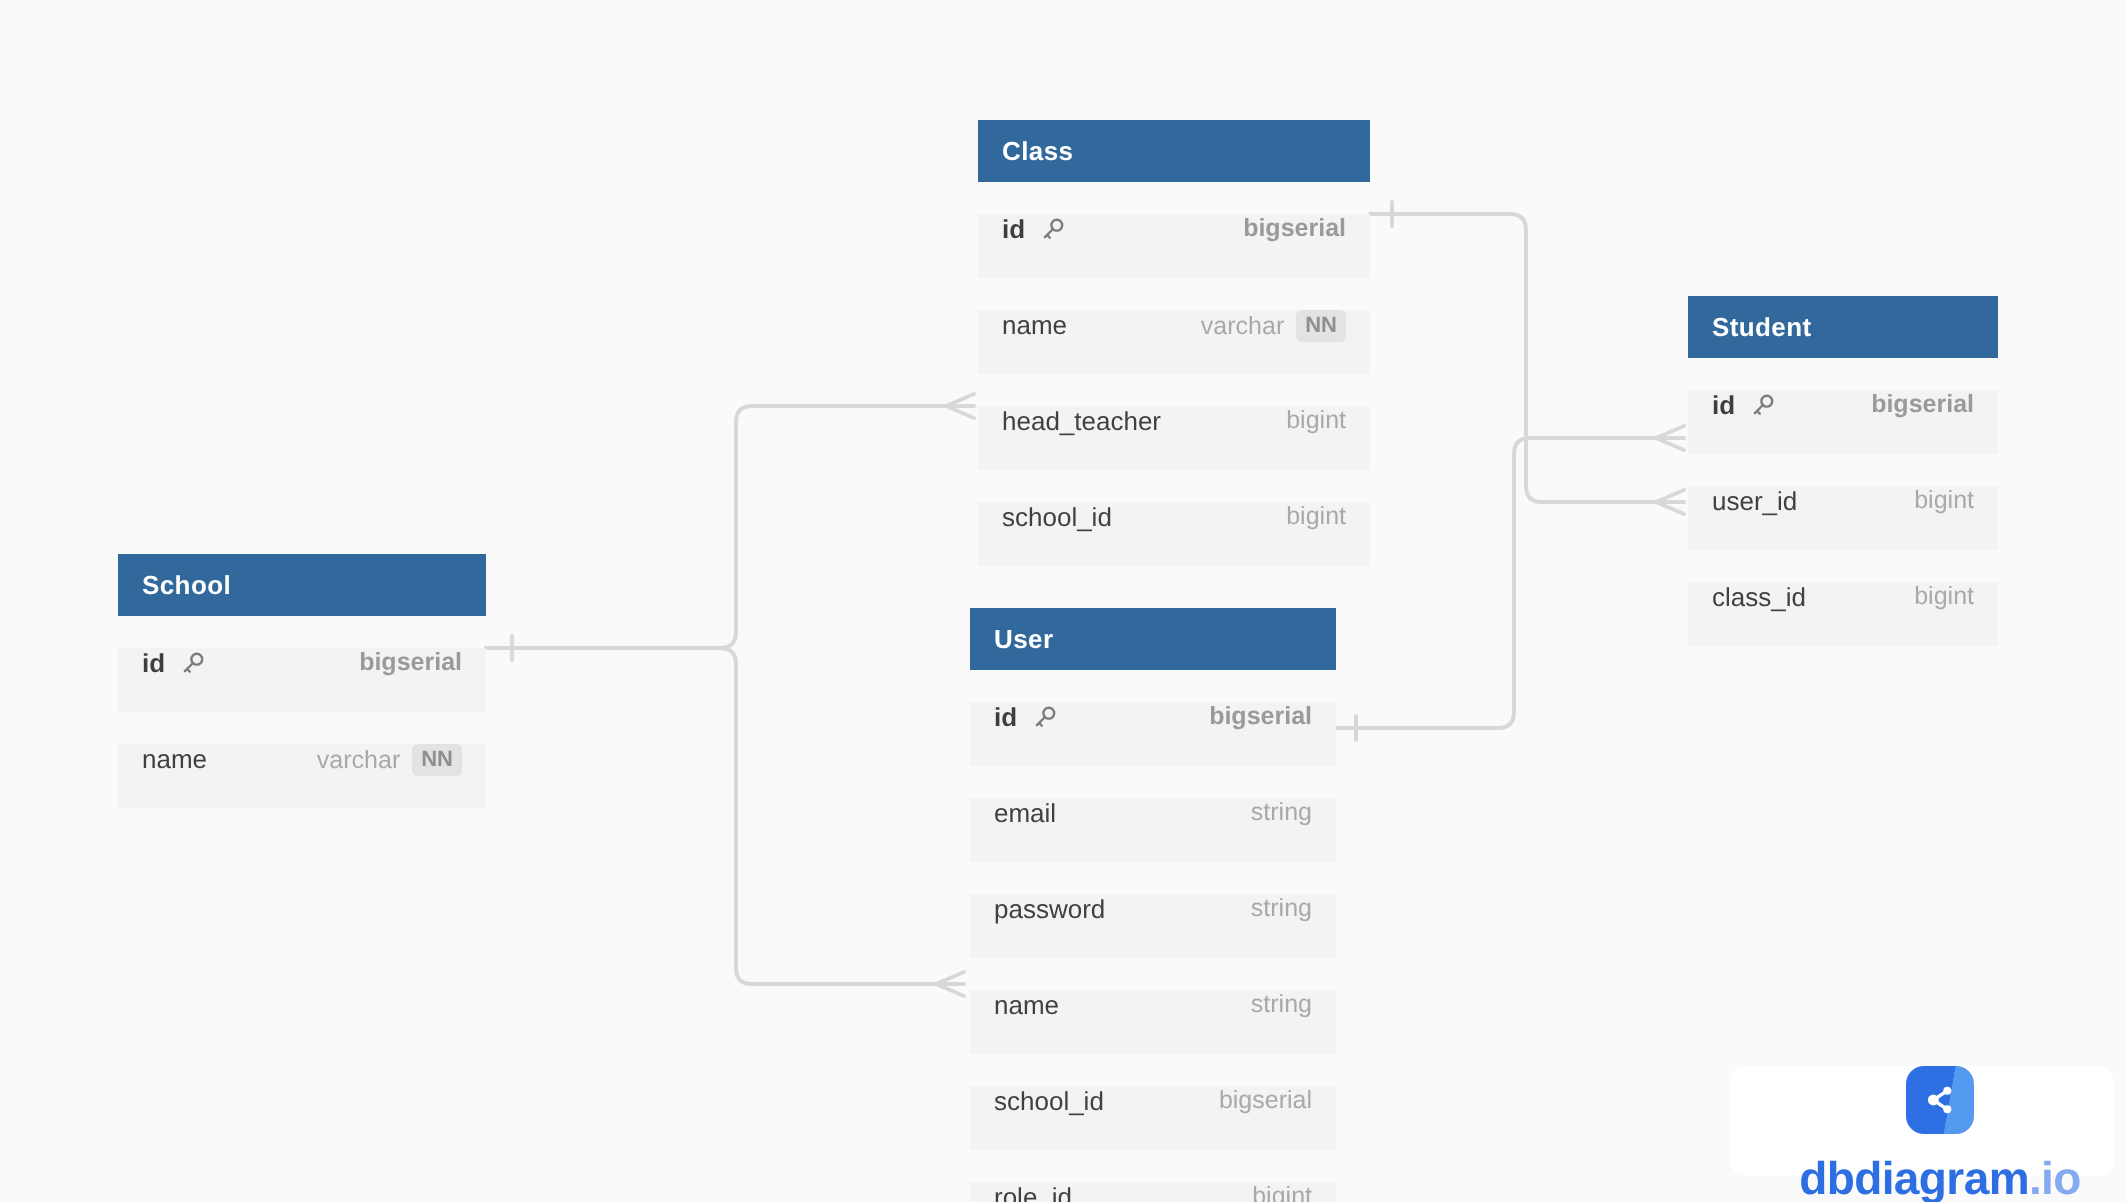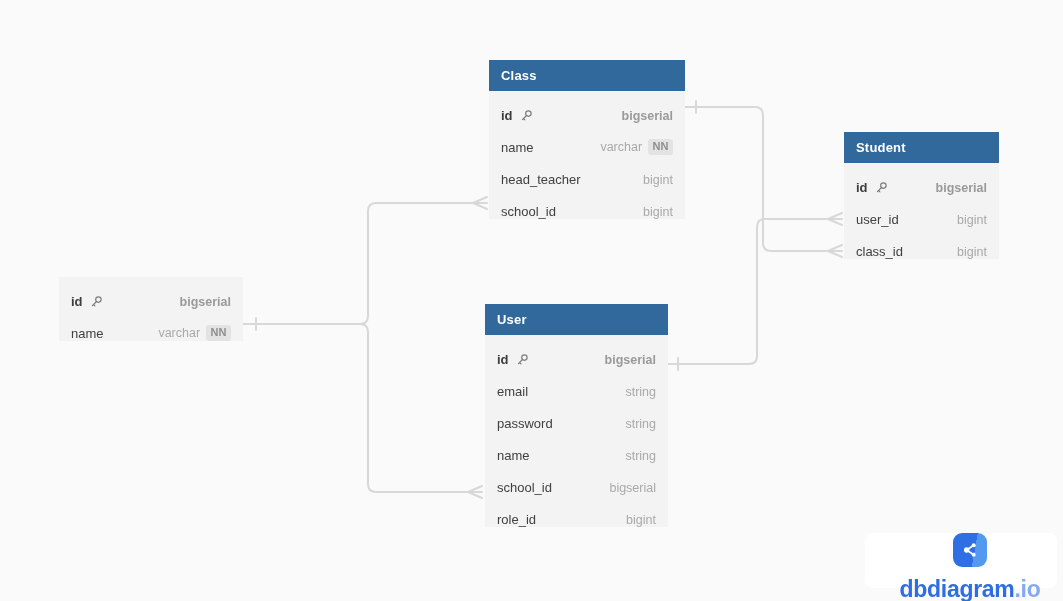--- a/index.html
+++ b/index.html
@@ -16,22 +16,23 @@
     font-size:13px;
     box-shadow:0 0 0 0 transparent;
   }
   .thead{
     background:#31699c;color:#ffffff;font-weight:700;
     height:31px;line-height:31px;padding:0 12px;
     letter-spacing:.2px;
   }
   .trow{
     height:32px;background:#f3f3f4;
-    display:flex;align-items:flex-end;justify-content:space-between;
+    display:flex;align-items:flex-start;justify-content:space-between;
     padding:0 12px;
+    margin-top:16px;
   }
   .fname{color:#404040;display:flex;align-items:center;gap:5px;white-space:nowrap;}
   .ftype{color:#a9a9a9;font-size:12.5px;display:flex;align-items:center;gap:6px;white-space:nowrap;}
   .trow.pk .fname{font-weight:700;color:#3e3e3e;}
   .trow.pk .ftype{font-weight:700;color:#9a9a9a;}
   .key-icon{flex:0 0 auto;margin-left:2px;}
   .nn-badge{
     background:#e3e3e3;color:#8f8f8f;font-size:11px;font-weight:700;
     border-radius:3px;padding:1.5px 4.5px;line-height:1.2;
   }
@@ -107,21 +108,21 @@
       <span class="ftype">bigint</span>
     </div>
     <div class="trow">
       <span class="fname">
           <span>school_id</span>
         </span>
       <span class="ftype">bigint</span>
     </div>
   </div>
 
-  <div class="db-table" style="left:844px;top:132px;width:155px;">
+  <div class="db-table" style="left:844px;top:148px;width:155px;">
     <div class="thead">
       <span>Student</span>
     </div>
     <div class="trow pk">
       <span class="fname">
         <span>id</span>
         <svg class="key-icon" width="13" height="13" viewBox="0 0 24 24" fill="none" stroke="#7c7c7c" stroke-width="2.2" stroke-linecap="round" stroke-linejoin="round">
             <circle cx="15.5" cy="8.5" r="5"></circle>
             <path d="M12 12 L4.5 19.5 M6.5 17.5 l2.6 2.6"></path>
           </svg>
@@ -136,20 +137,23 @@
     </div>
     <div class="trow">
       <span class="fname">
           <span>class_id</span>
         </span>
       <span class="ftype">bigint</span>
     </div>
   </div>
 
   <div class="db-table" style="left:59px;top:277px;width:184px;">
+    <div class="thead">
+      <span>School</span>
+    </div>
     <div class="trow pk">
       <span class="fname">
         <span>id</span>
         <svg class="key-icon" width="13" height="13" viewBox="0 0 24 24" fill="none" stroke="#7c7c7c" stroke-width="2.2" stroke-linecap="round" stroke-linejoin="round">
             <circle cx="15.5" cy="8.5" r="5"></circle>
             <path d="M12 12 L4.5 19.5 M6.5 17.5 l2.6 2.6"></path>
           </svg>
       </span>
       <span class="ftype">bigserial</span>
     </div>

